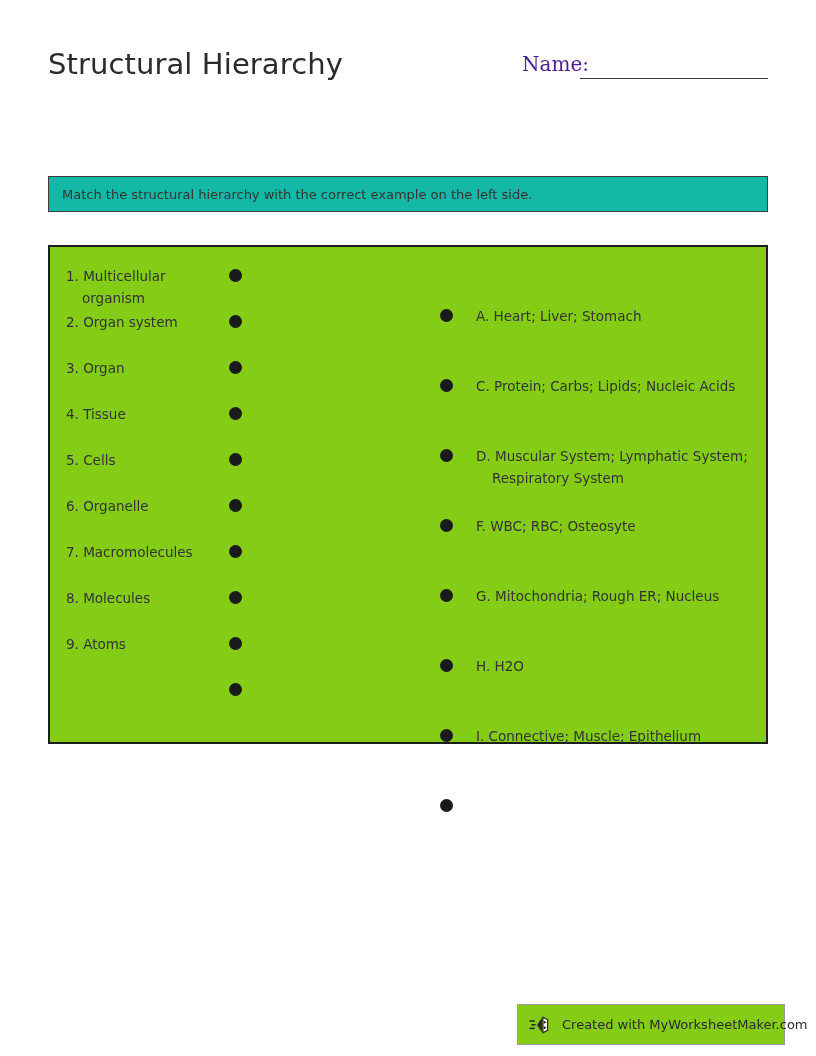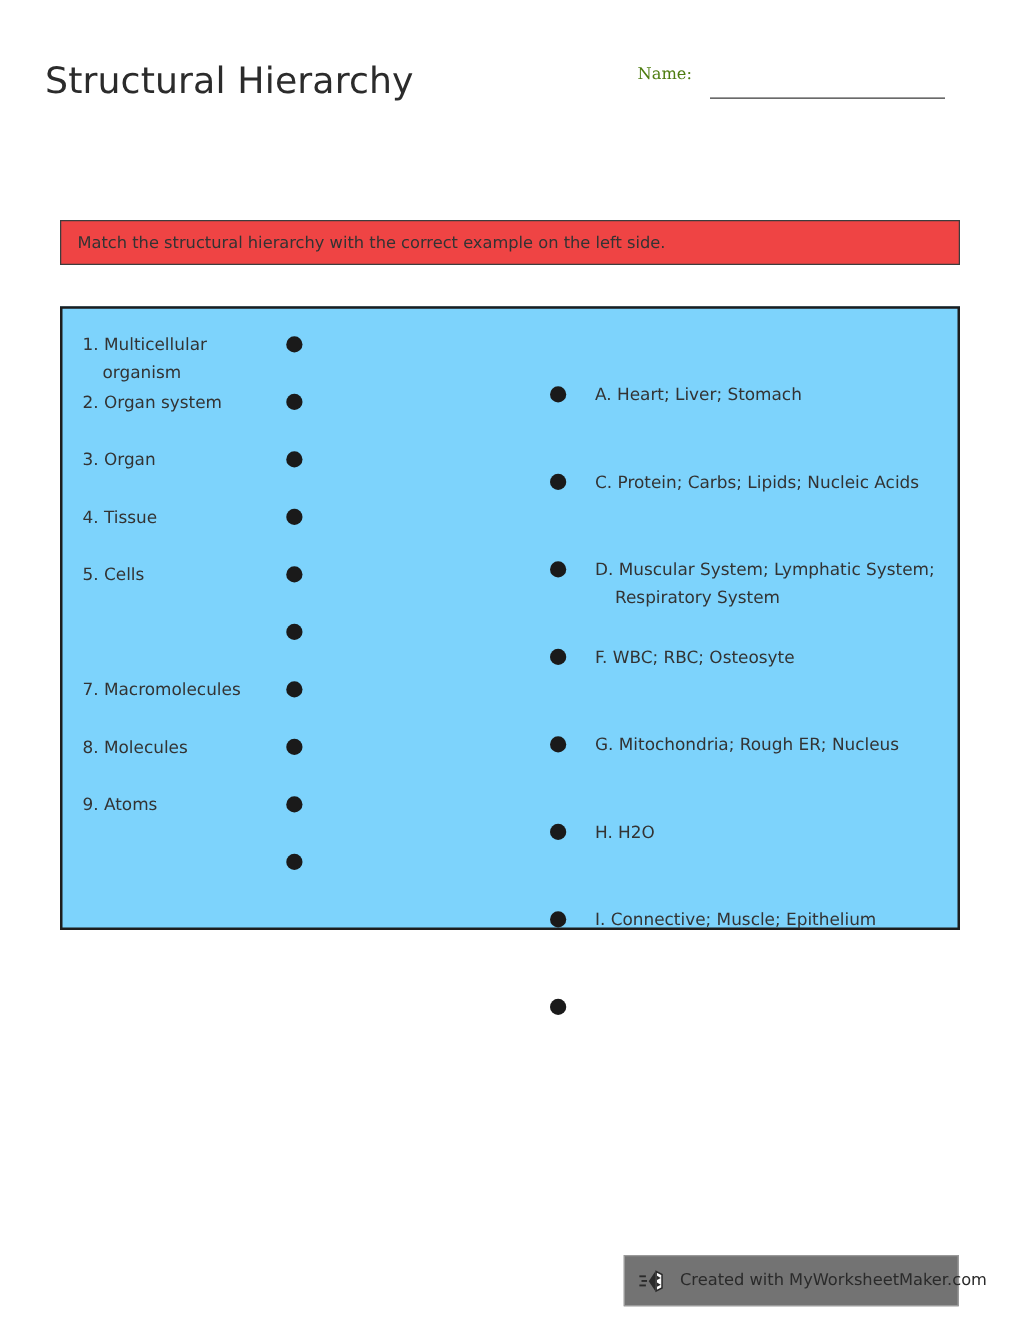--- a/index.html
+++ b/index.html
@@ -20,21 +20,21 @@
   .page {
     position: absolute;
     left: 0; top: 0;
     width: 816px;
     height: 1056px;
   }
 
   
   .header {
     position: absolute;
-    left: 36px;
+    left: 48px;
     top: 44px;
     width: 720px;
     height: 92px;
   }
   .title {
     position: absolute;
     left: 0;
     top: 0;
     width: 420px;
     font-size: 29px;
@@ -48,62 +48,62 @@
     left: 474px;
     top: 8px;
     width: 246px;
     height: 34px;
   }
   .name-label {
     position: absolute;
     left: 0;
     top: 0;
     font-family: "DejaVu Serif", "Liberation Serif", serif;
-    font-size: 13px;
-    color: #4d7c0f;
+    font-size: 20px;
+    color: #4c1d95;
   }
   .name-line {
     position: absolute;
     left: 58px;
     top: 26px;
     width: 188px;
     height: 0;
     border-bottom: 1.5px solid #3a3a3a;
   }
 
   
   .instruction-box {
     position: absolute;
     left: 48px;
     top: 176px;
     width: 720px;
     height: 36px;
     border: 1px solid #3d3d3d;
     box-sizing: border-box;
-    background: #ef4444;
+    background: #14b8a6;
   }
   .instruction-text {
     position: absolute;
     left: 13px;
     top: 9px;
     font-size: 13px;
     line-height: 18px;
     color: #333333;
   }
 
   
   .match-box {
     position: absolute;
     left: 48px;
     top: 245px;
     width: 720px;
     height: 499px;
     border: 2px solid #1d1d1d;
     box-sizing: border-box;
-    background: #7dd3fc;
+    background: #84cc16;
   }
 
   .col-left {
     position: absolute;
     left: 16px;
     top: 18px;
     width: 240px;
   }
   .col-right {
     position: absolute;
@@ -163,27 +163,27 @@
     display: block;
     width: 13px;
     height: 13px;
     border-radius: 50%;
     background: #1a1a1a;
   }
 
   
   .footer-badge {
     position: absolute;
-    left: 499px;
+    left: 517px;
     top: 1004px;
     width: 268px;
     height: 41px;
     border: 1px solid #9a9a9a;
     box-sizing: border-box;
-    background: #737373;
+    background: #84cc16;
   }
   .badge-inner {
     position: absolute;
     left: 11px;
     top: 0;
     height: 39px;
     display: flex;
     align-items: center;
     gap: 9px;
   }
@@ -236,20 +236,21 @@
       </div>
       <div class="row-left">
         <span class="rl-text">4. Tissue</span>
         <span class="dot"></span>
       </div>
       <div class="row-left">
         <span class="rl-text">5. Cells</span>
         <span class="dot"></span>
       </div>
       <div class="row-left">
+        <span class="rl-text">6. Organelle</span>
         <span class="dot"></span>
       </div>
       <div class="row-left">
         <span class="rl-text">7. Macromolecules</span>
         <span class="dot"></span>
       </div>
       <div class="row-left">
         <span class="rl-text">8. Molecules</span>
         <span class="dot"></span>
       </div>

